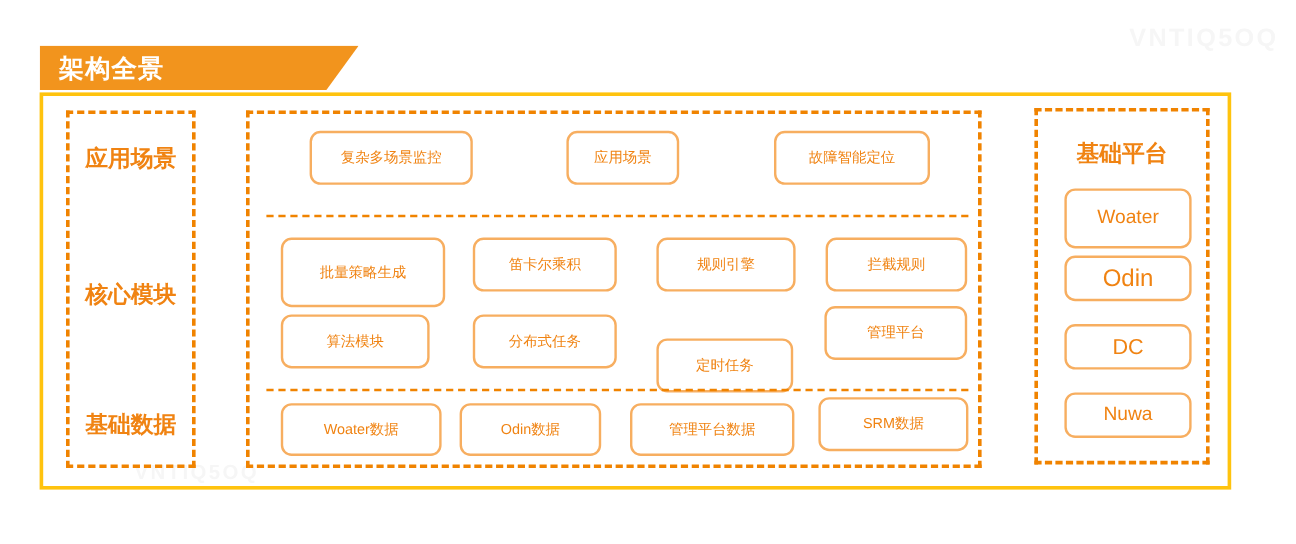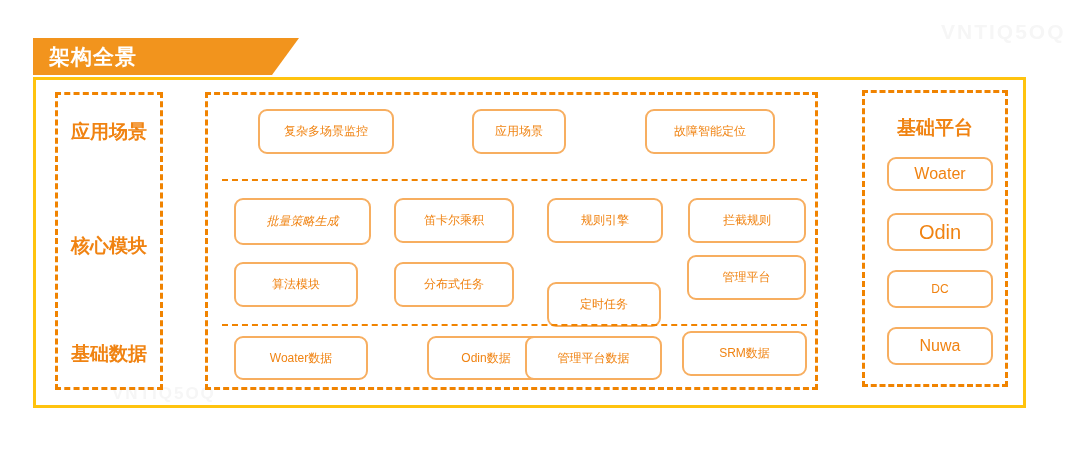--- a/index.html
+++ b/index.html
@@ -86,38 +86,38 @@
     font-size: 12px;
     display: flex; align-items: center; justify-content: center;
     white-space: nowrap;
     z-index: 3;
   }
   
   .s0 { left: 258px; top: 109px; width: 136px; height: 45px; }
   .s1 { left: 472px; top: 109px; width: 94px;  height: 45px; }
   .s2 { left: 645px; top: 109px; width: 130px; height: 45px; }
   
-  .c0 { left: 234px; top: 198px; width: 137px; height: 47px; font-style: italic; }
+  .c0 { left: 234px; top: 198px; width: 137px; height: 58px; }
   .c1 { left: 394px; top: 198px; width: 120px; height: 45px; }
   .c2 { left: 547px; top: 198px; width: 116px; height: 45px; }
   .c3 { left: 688px; top: 198px; width: 118px; height: 45px; }
   
   .c4 { left: 234px; top: 262px; width: 124px; height: 45px; }
   .c5 { left: 394px; top: 262px; width: 120px; height: 45px; }
   .c6 { left: 547px; top: 262px; width: 114px; height: 45px; margin-top: 20px; }
   .c7 { left: 687px; top: 255px; width: 119px; height: 45px; }
   
   .d0 { left: 234px; top: 336px; width: 134px; height: 44px; }
-  .d1 { left: 383px; top: 336px; width: 118px; height: 44px; margin-left: 44px; }
+  .d1 { left: 383px; top: 336px; width: 118px; height: 44px; }
   .d2 { left: 525px; top: 336px; width: 137px; height: 44px; }
   .d3 { left: 682px; top: 331px; width: 125px; height: 45px; }
   
-  .p0 { left: 887px; top: 157px; width: 106px; height: 34px; font-size: 16px; }
+  .p0 { left: 887px; top: 157px; width: 106px; height: 50px; font-size: 16px; }
   .p1 { left: 887px; top: 213px; width: 106px; height: 38px; font-size: 20px; }
-  .p2 { left: 887px; top: 270px; width: 106px; height: 38px; font-size: 12px; }
+  .p2 { left: 887px; top: 270px; width: 106px; height: 38px; font-size: 18px; }
   .p3 { left: 887px; top: 327px; width: 106px; height: 38px; font-size: 16px; }
 
   .divider {
     position: absolute;
     left: 222px; width: 585px; height: 0;
     border-top: 2px dashed var(--dashed);
     z-index: 3;
   }
   .div-1 { top: 179px; }
   .div-2 { top: 324px; }

